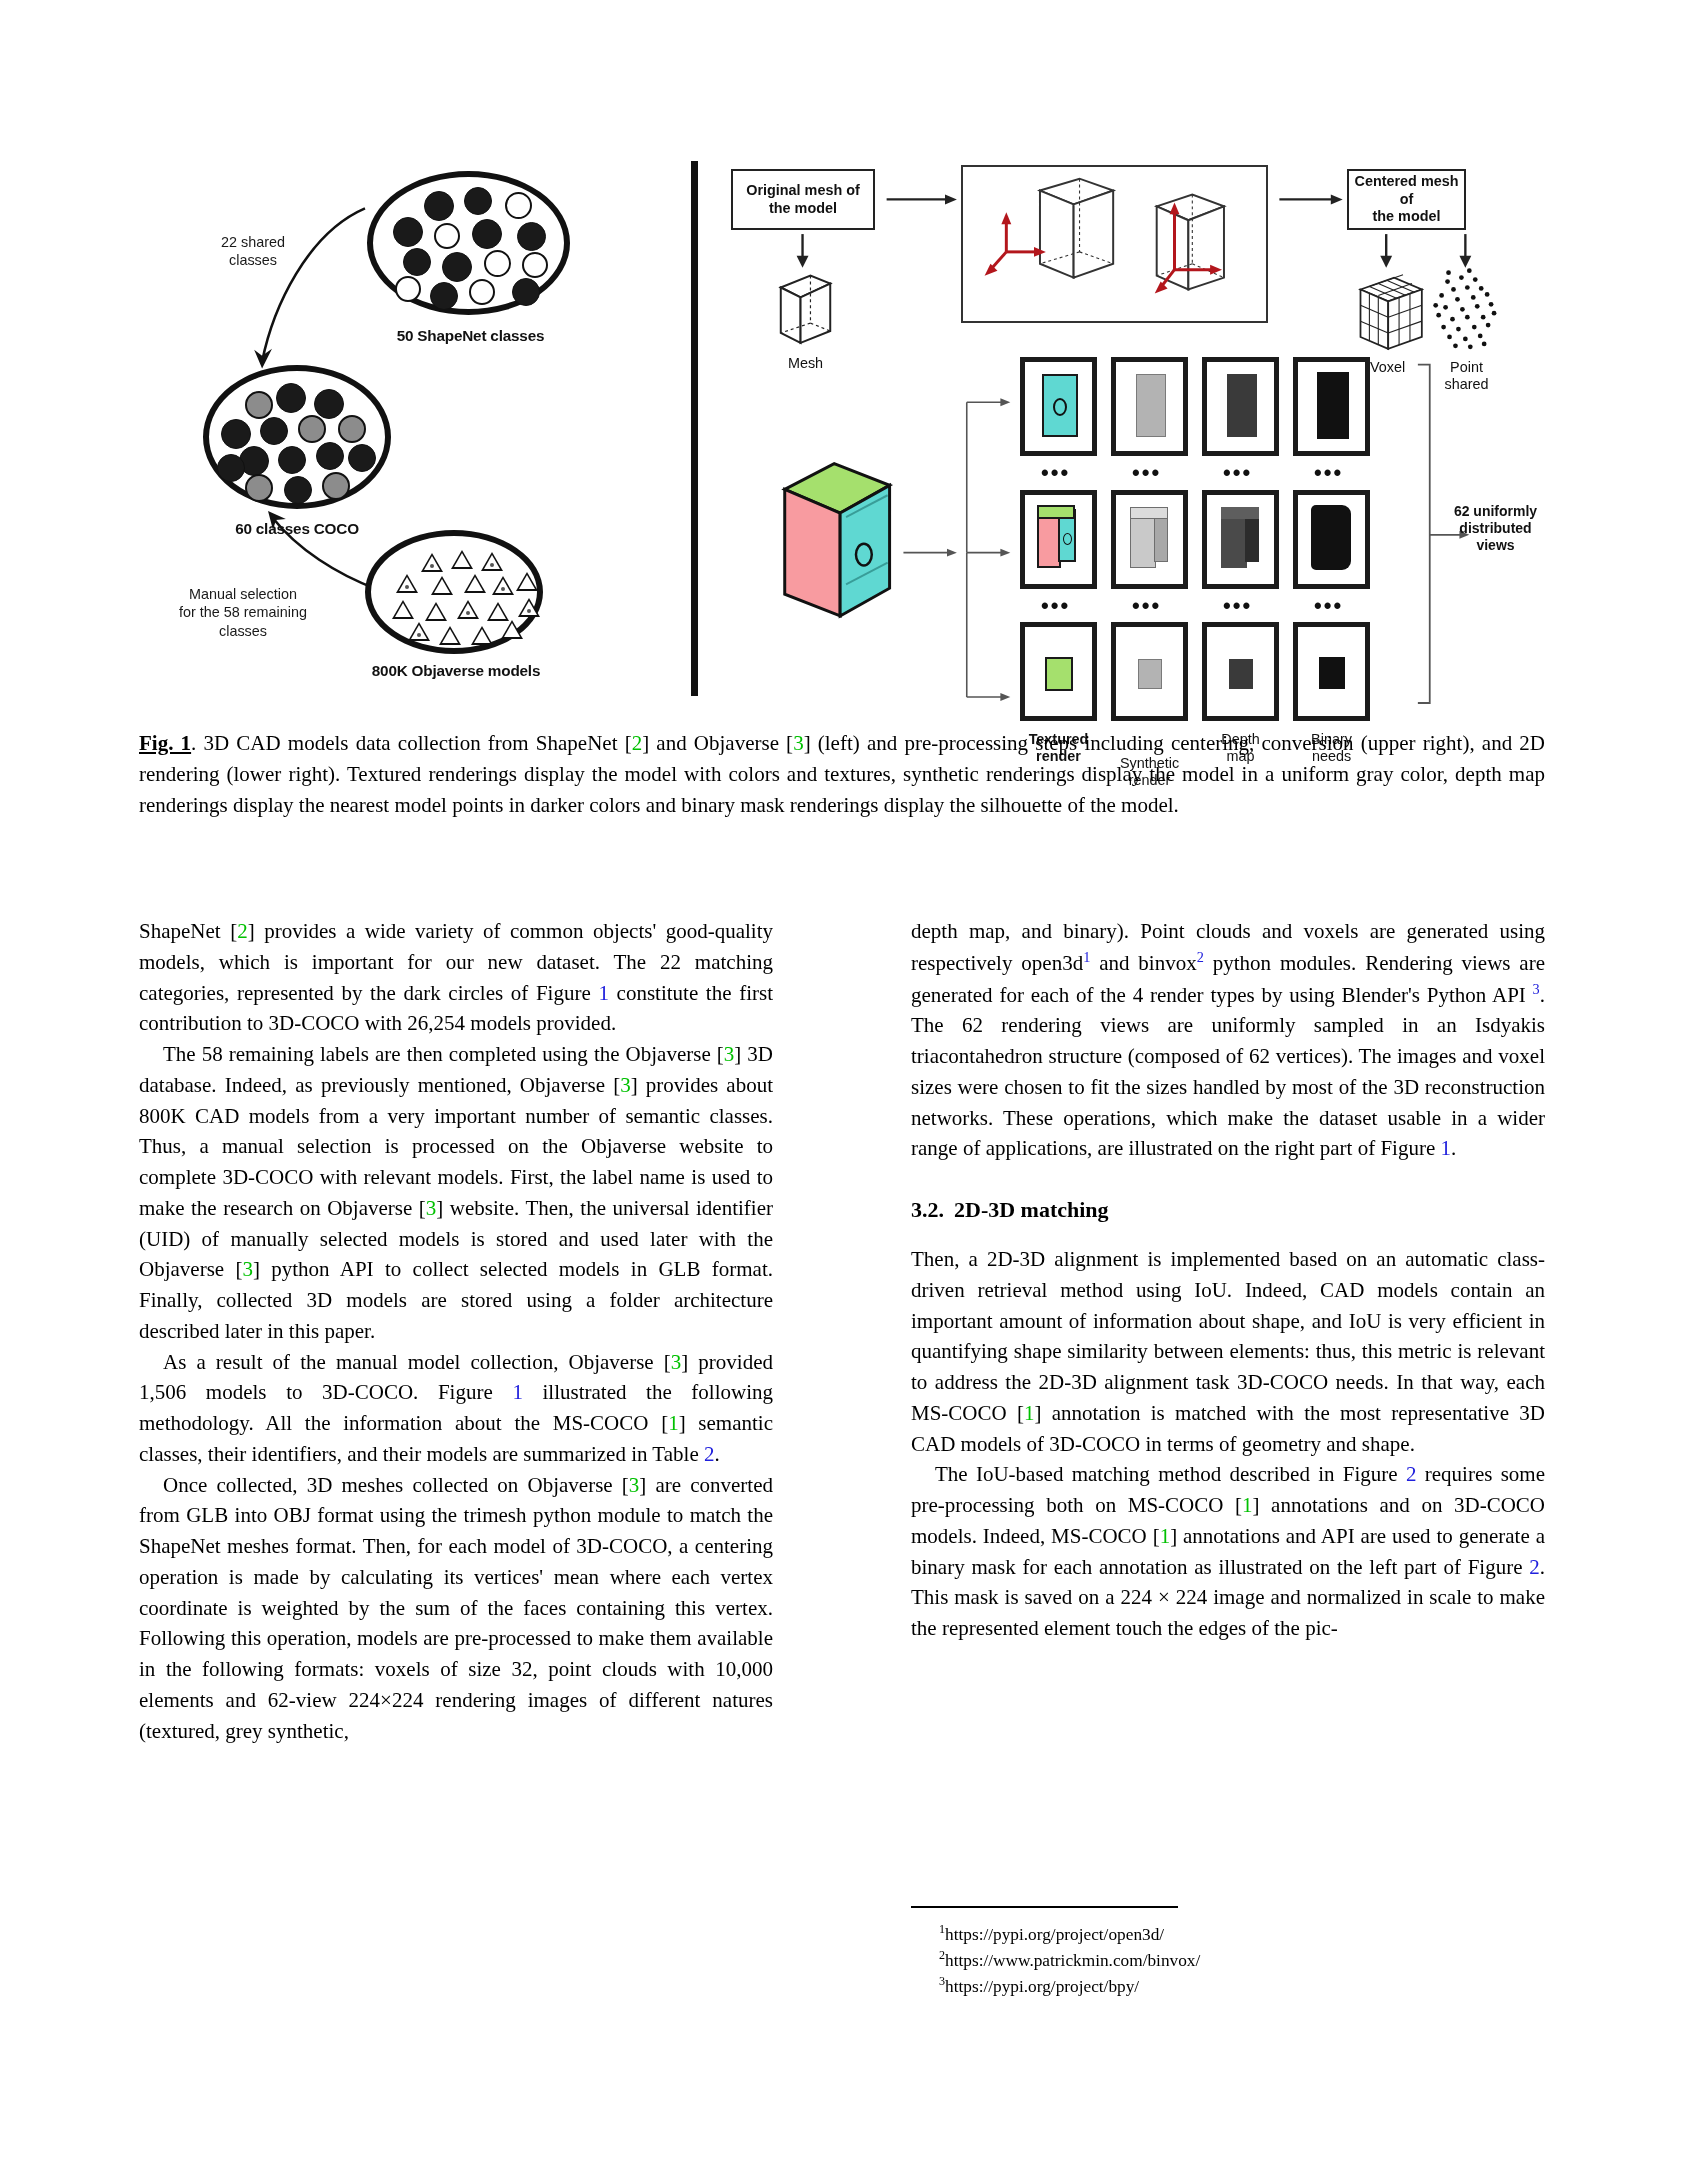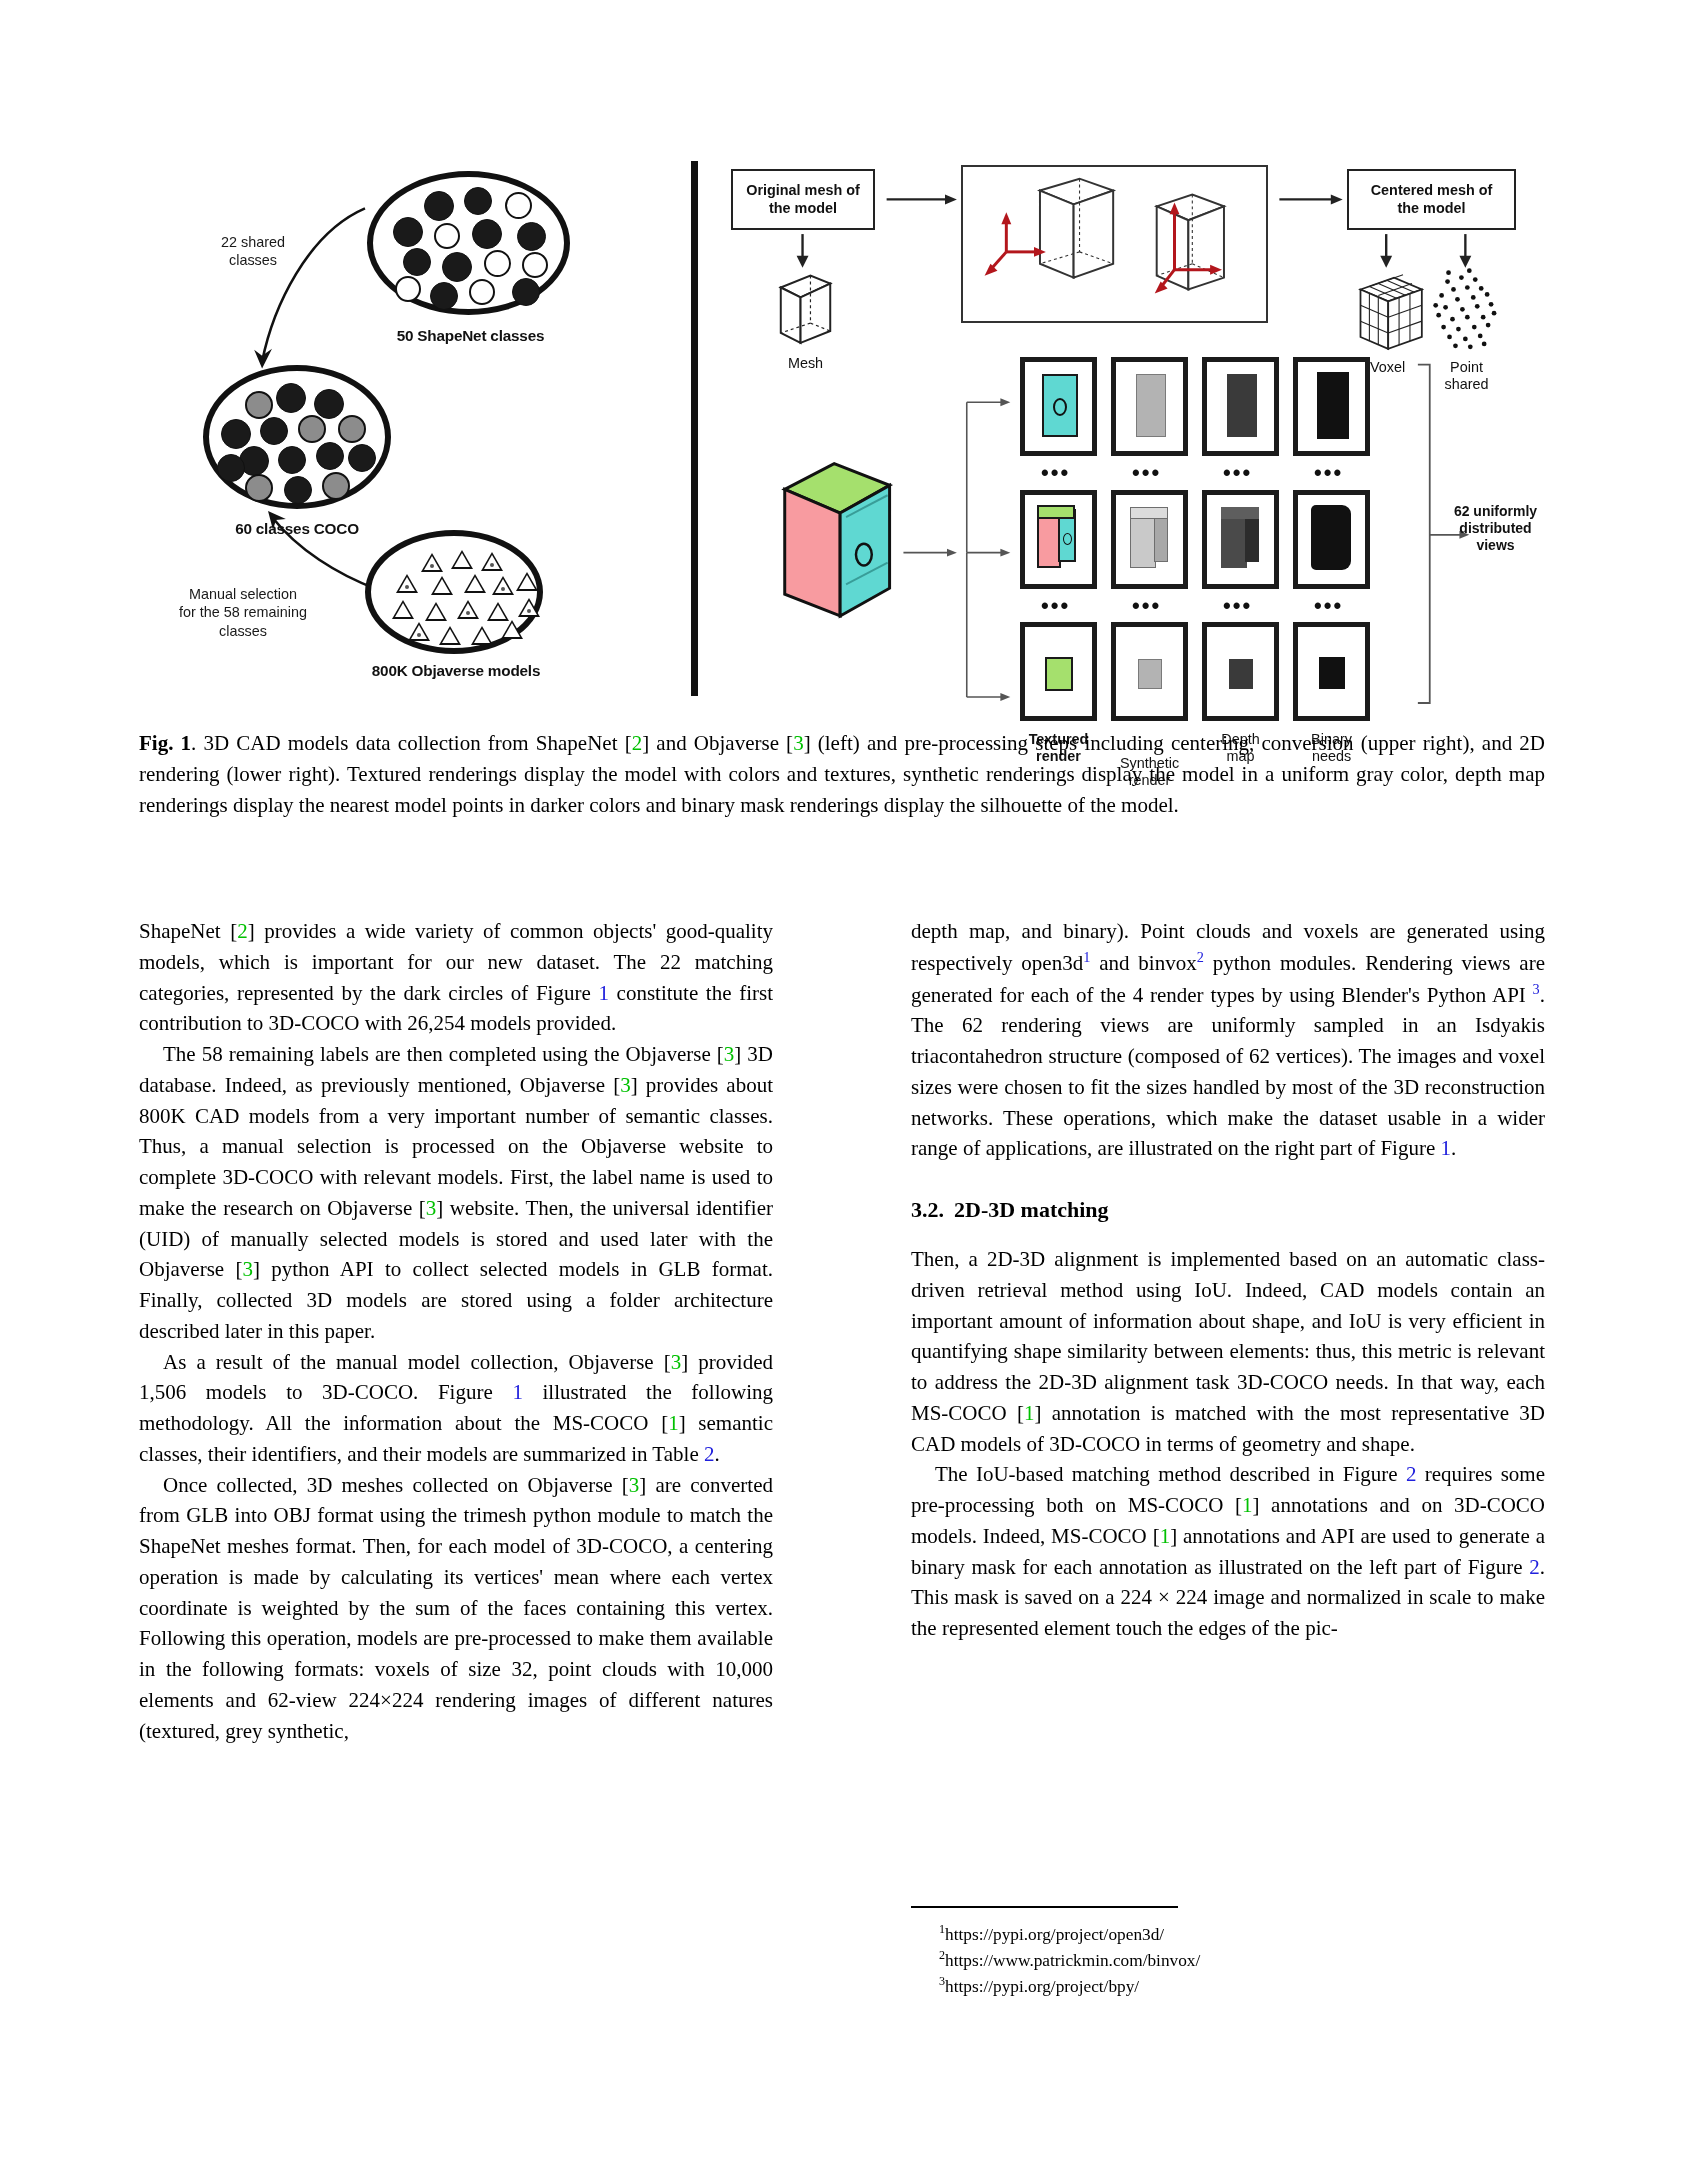--- a/index.html
+++ b/index.html
@@ -179,21 +179,21 @@
     position: absolute;
     left: 139px;
     top: 728px;
     width: 1406px;
     font-family: "Liberation Serif", serif;
     font-size: 21px;
     line-height: 1.47;
     text-align: justify;
     color: #000;
   }
-  .caption b { font-weight: bold; }
+  .caption b { font-weight: bold; text-decoration: underline; }
 
   
   .col {
     position: absolute;
     top: 916px;
     width: 634px;
     font-family: "Liberation Serif", serif;
     font-size: 21px;
     line-height: 1.465;
     text-align: justify;
@@ -363,21 +363,21 @@
 
       <div class="fig-box" style="left:18px; top:20px; width:144px; height:61px;">
         <div>
           <span>Original mesh of</span><br>
           <span>the model</span>
         </div>
       </div>
 
       <div class="big-rect" style="left:248px; top:16px; width:307px; height:158px;"></div>
 
-      <div class="fig-box" style="left:634px; top:20px; width:169px; height:61px;">
+      <div class="fig-box" style="left:634px; top:20px; width:119px; height:61px;">
         <div>
           <span>Centered mesh of</span><br>
           <span>the model</span>
         </div>
       </div>
 
       <svg class="svgabs" width="832" height="554" viewBox="0 0 840 560">
 
         <line x1="175" y1="51" x2="238" y2="51" stroke="#222" stroke-width="2.2"></line>
         <path d="M 246 51 L 234 46 L 234 56 Z" fill="#222"></path>

